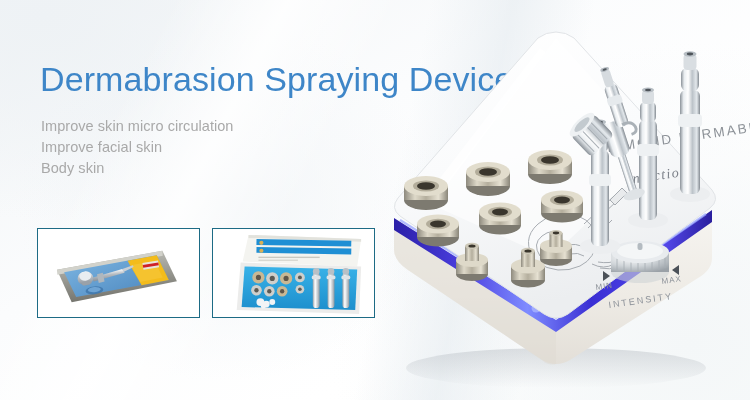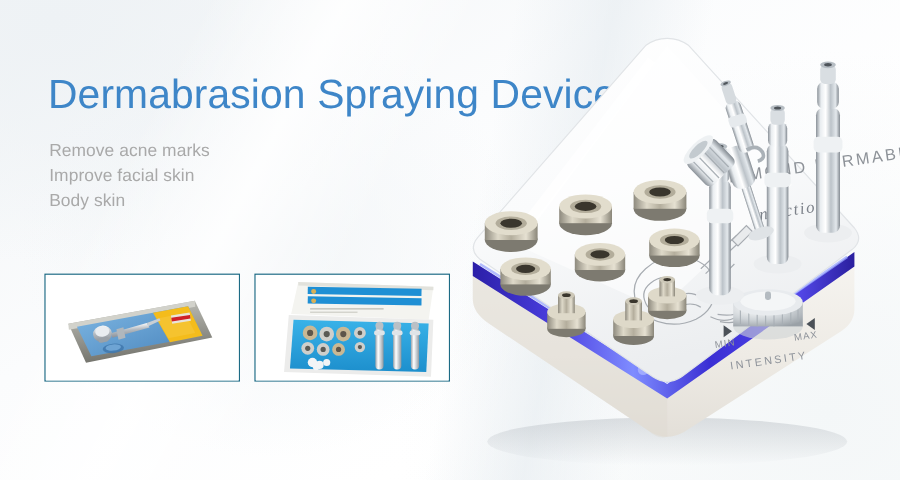--- a/index.html
+++ b/index.html
@@ -88,21 +88,21 @@
 </head>
 <body>
 
 <div class="banner">
 
   <div class="bg-sheen"></div>
 
   <h1 class="headline">Dermabrasion Spraying Device</h1>
 
   <ul class="features">
-    <li>Remove acne marks</li>
+    <li>Improve skin micro circulation</li>
     <li>Improve facial skin</li>
     <li>Body skin</li>
   </ul>
 
   <div class="thumb thumb-1">
     <svg class="thumb-art" viewBox="0 0 163 90" preserveAspectRatio="none">
       <defs>
         <linearGradient id="t1tray" x1="0" y1="0" x2="0" y2="1">
           <stop offset="0" stop-color="#b9b9b2"></stop>
           <stop offset="1" stop-color="#76766f"></stop>

